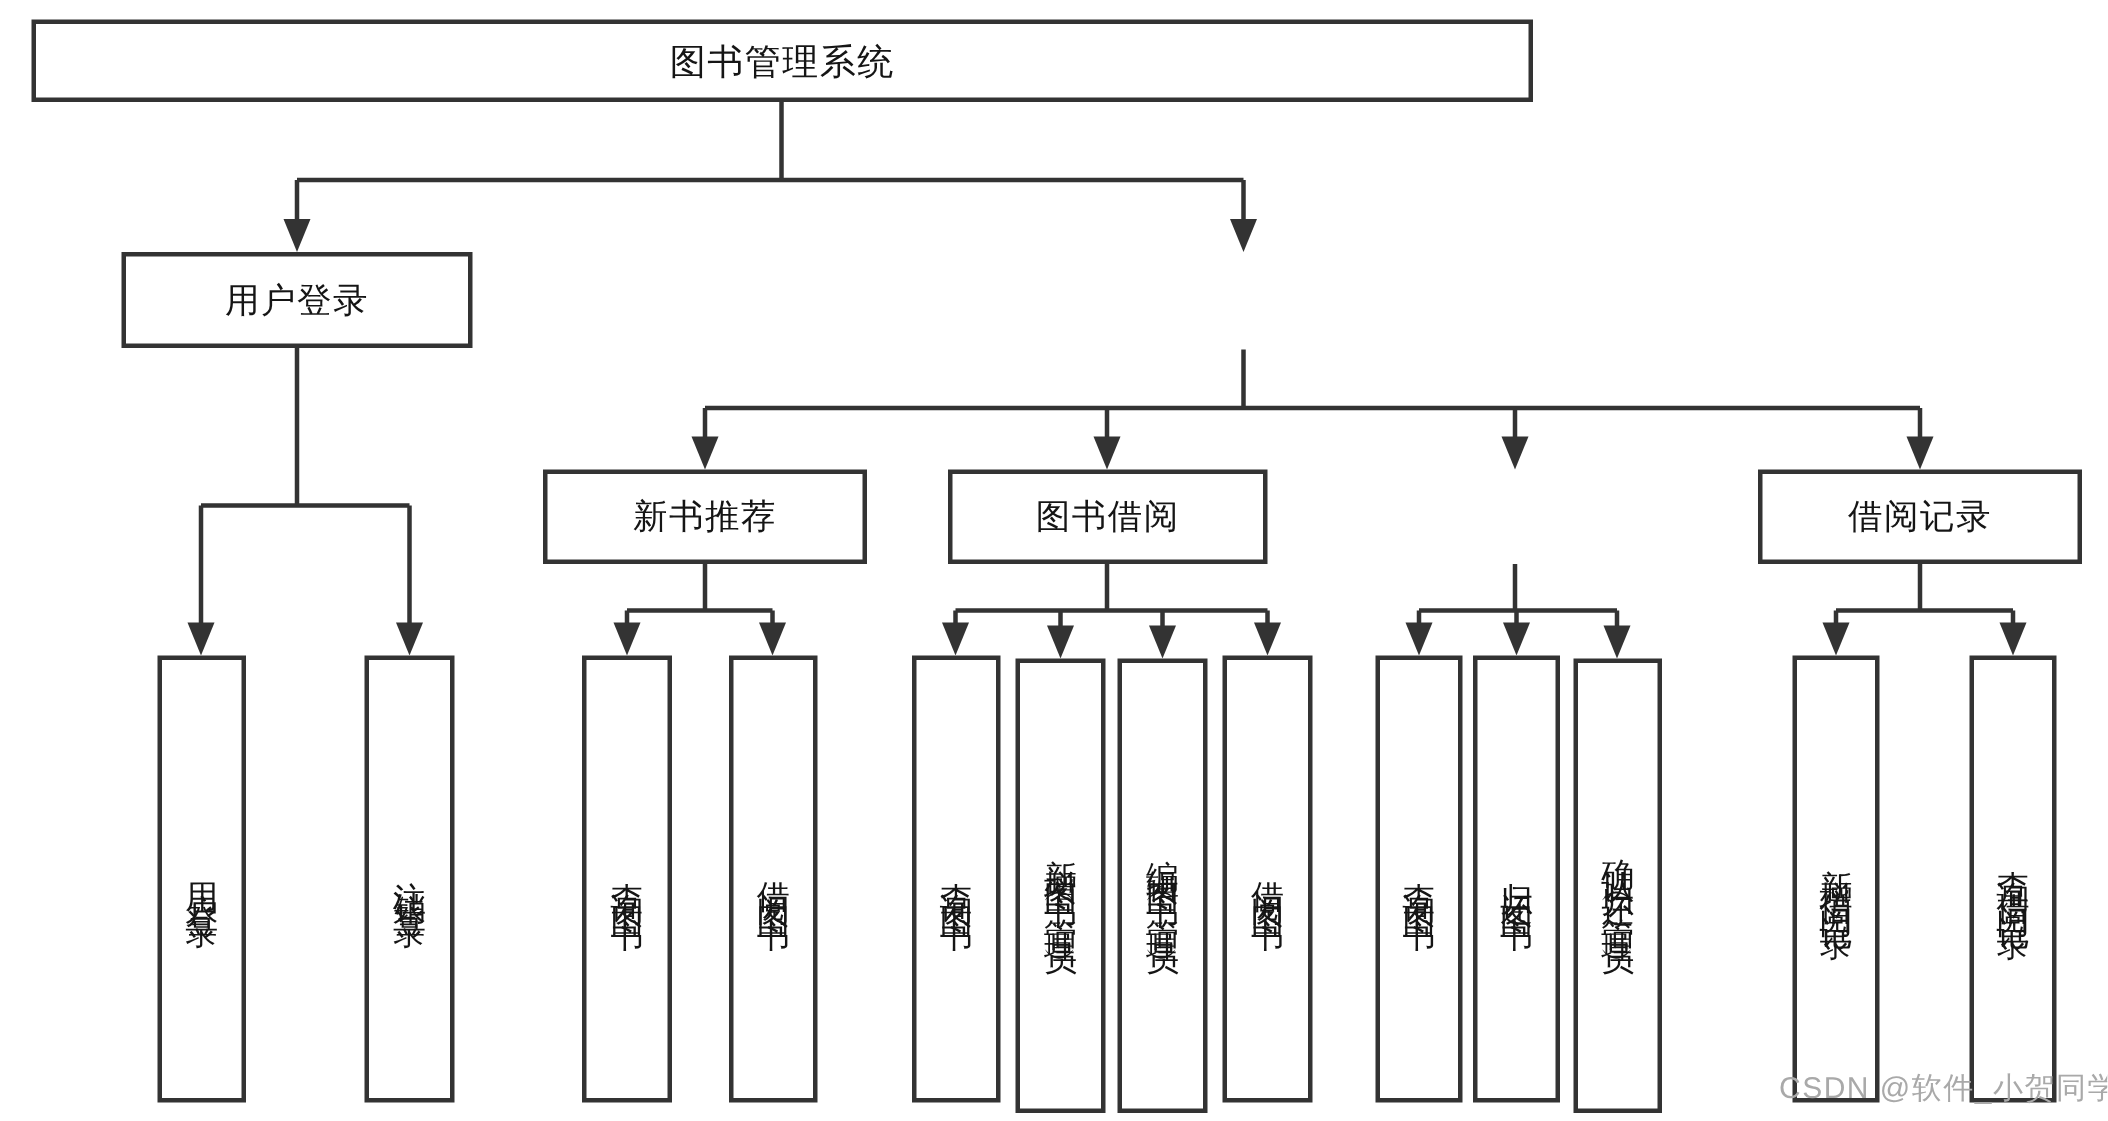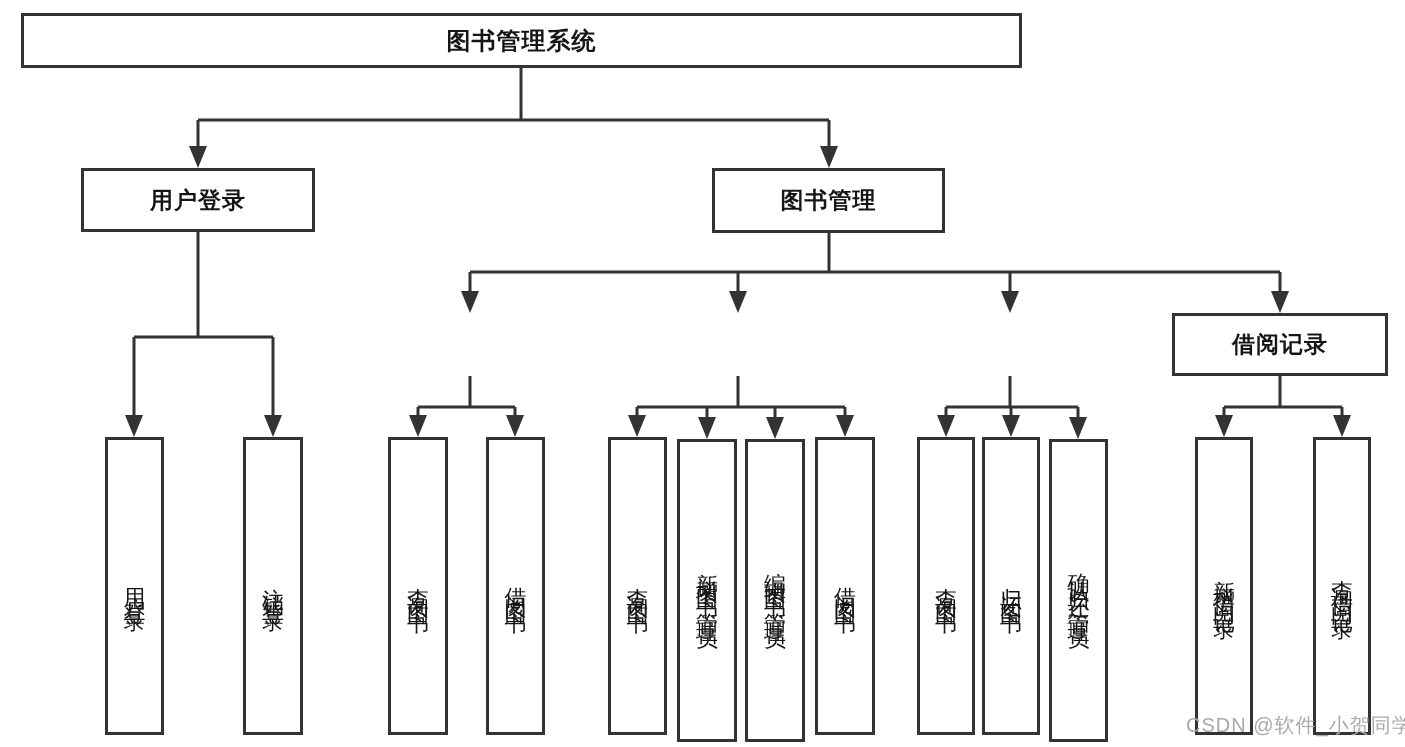--- a/index.html
+++ b/index.html
@@ -5,21 +5,21 @@
   html,body { margin:0; padding:0; background:#ffffff; }
   .canvas {
     position:relative; width:1405px; height:747px; background:#ffffff;
     font-family:"Liberation Sans","DejaVu Sans",sans-serif; overflow:hidden;
   }
   .wires { position:absolute; left:0; top:0; z-index:1; }
   .hnode {
     position:absolute; box-sizing:border-box; z-index:2;
     border:3px solid #333333; background:#ffffff;
     display:flex; align-items:center; justify-content:center;
-    font-size:23px; color:#151515; letter-spacing:1px; white-space:nowrap;font-weight:bold;
+    font-size:23px; color:#151515; letter-spacing:1px; white-space:nowrap;
   }
   .hnode.root { font-size:24px; }
   .vnode {
     position:absolute; box-sizing:border-box; z-index:2;
     border:3px solid #333333; background:#ffffff;
     display:flex; align-items:center; justify-content:center;
     top:437px; height:298px; font-size:22px; color:#151515;
   }
   .vnode.tall { top:439px; height:303px; }
   .vnode span {
@@ -68,24 +68,27 @@
     </g>
   </svg>
 
   <div class="hnode root" style="left:21px;top:13px;width:1001px;height:55px">
     <span>图书管理系统</span>
   </div>
 
   <div class="hnode" style="left:81px;top:168px;width:234px;height:64px">
     <span>用户登录</span>
   </div>
-  <div class="hnode" style="left:712px;top:168px;width:233px;height:65px">
-    <span>图书管理</span>
+
+  <div class="hnode" style="left:362px;top:313px;width:216px;height:63px">
+    <span>新书推荐</span>
   </div>
-
+  <div class="hnode" style="left:632px;top:313px;width:213px;height:63px">
+    <span>图书借阅</span>
+  </div>
   <div class="hnode" style="left:1172px;top:313px;width:216px;height:63px">
     <span>借阅记录</span>
   </div>
 
   <div class="vnode" style="left:105px;width:59px">
     <span>用户登录</span>
   </div>
   <div class="vnode" style="left:243px;width:60px">
     <span>注销登录</span>
   </div>

